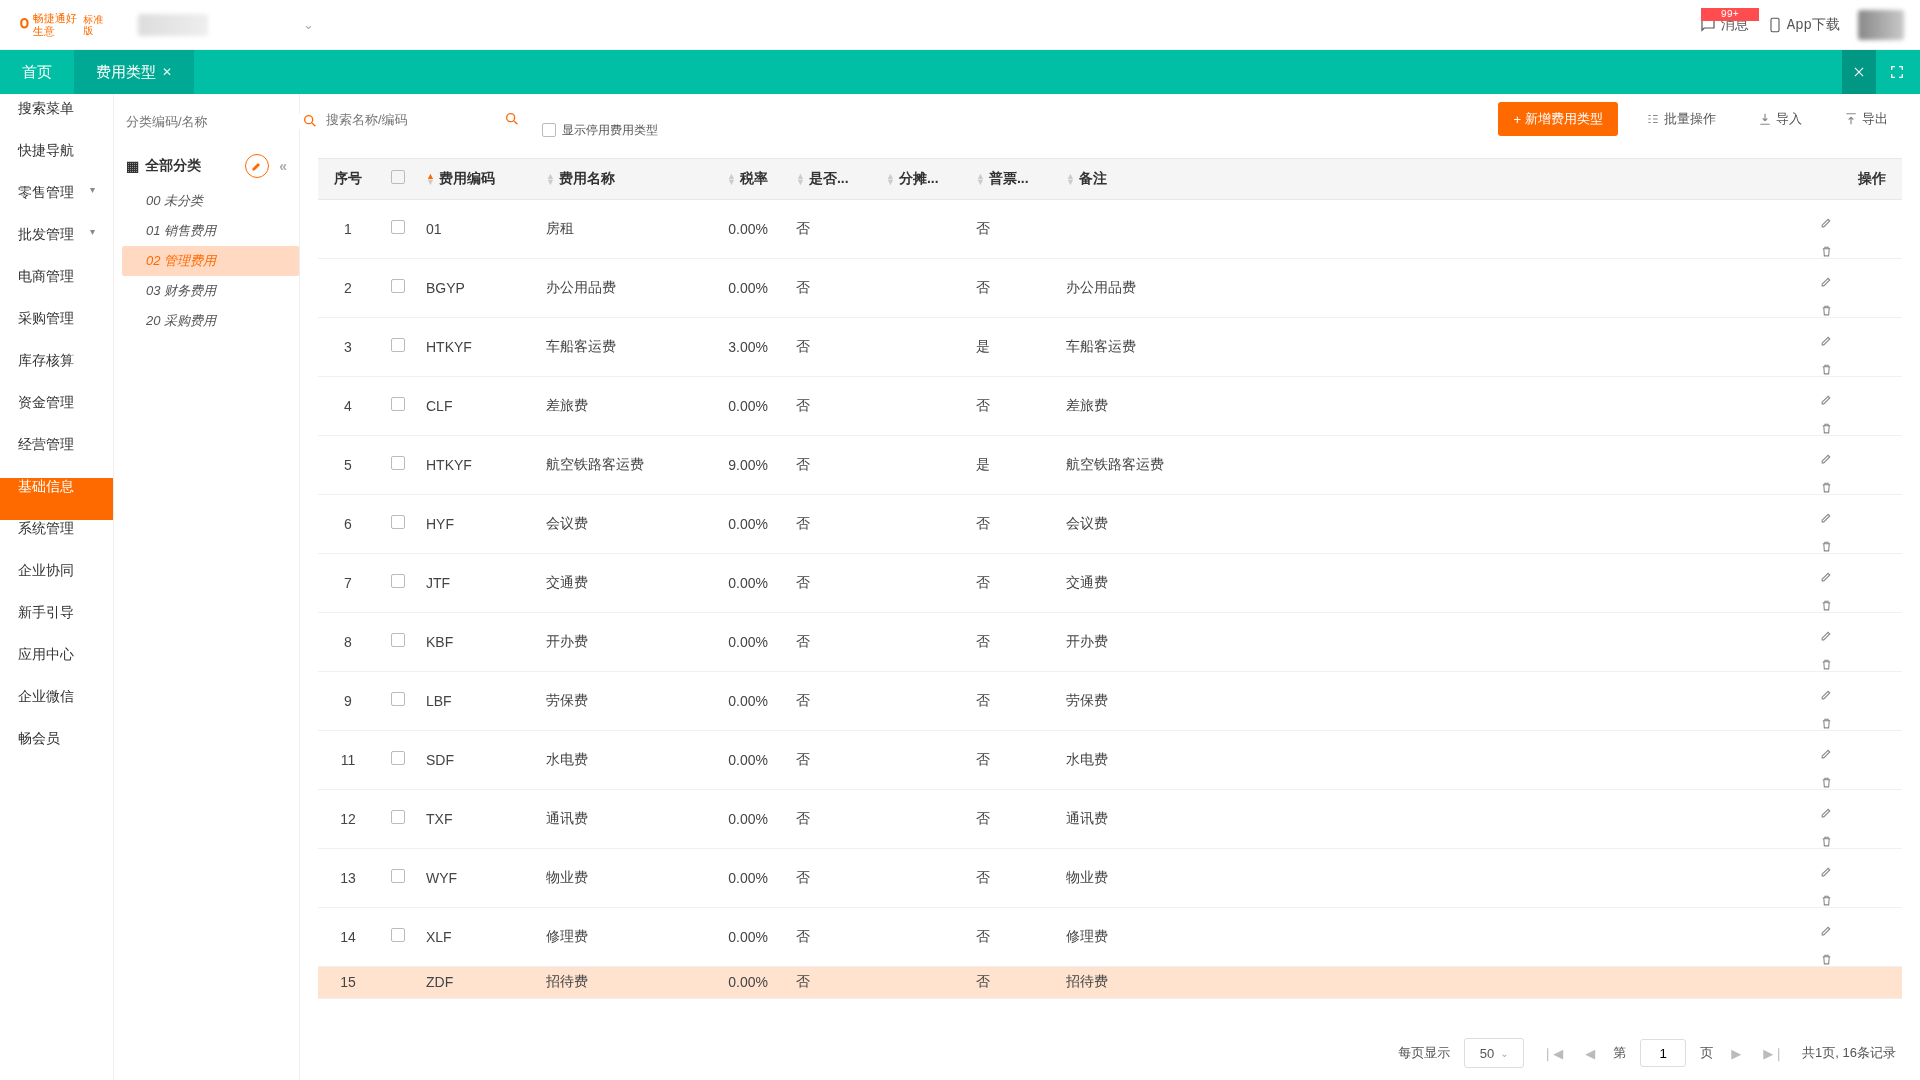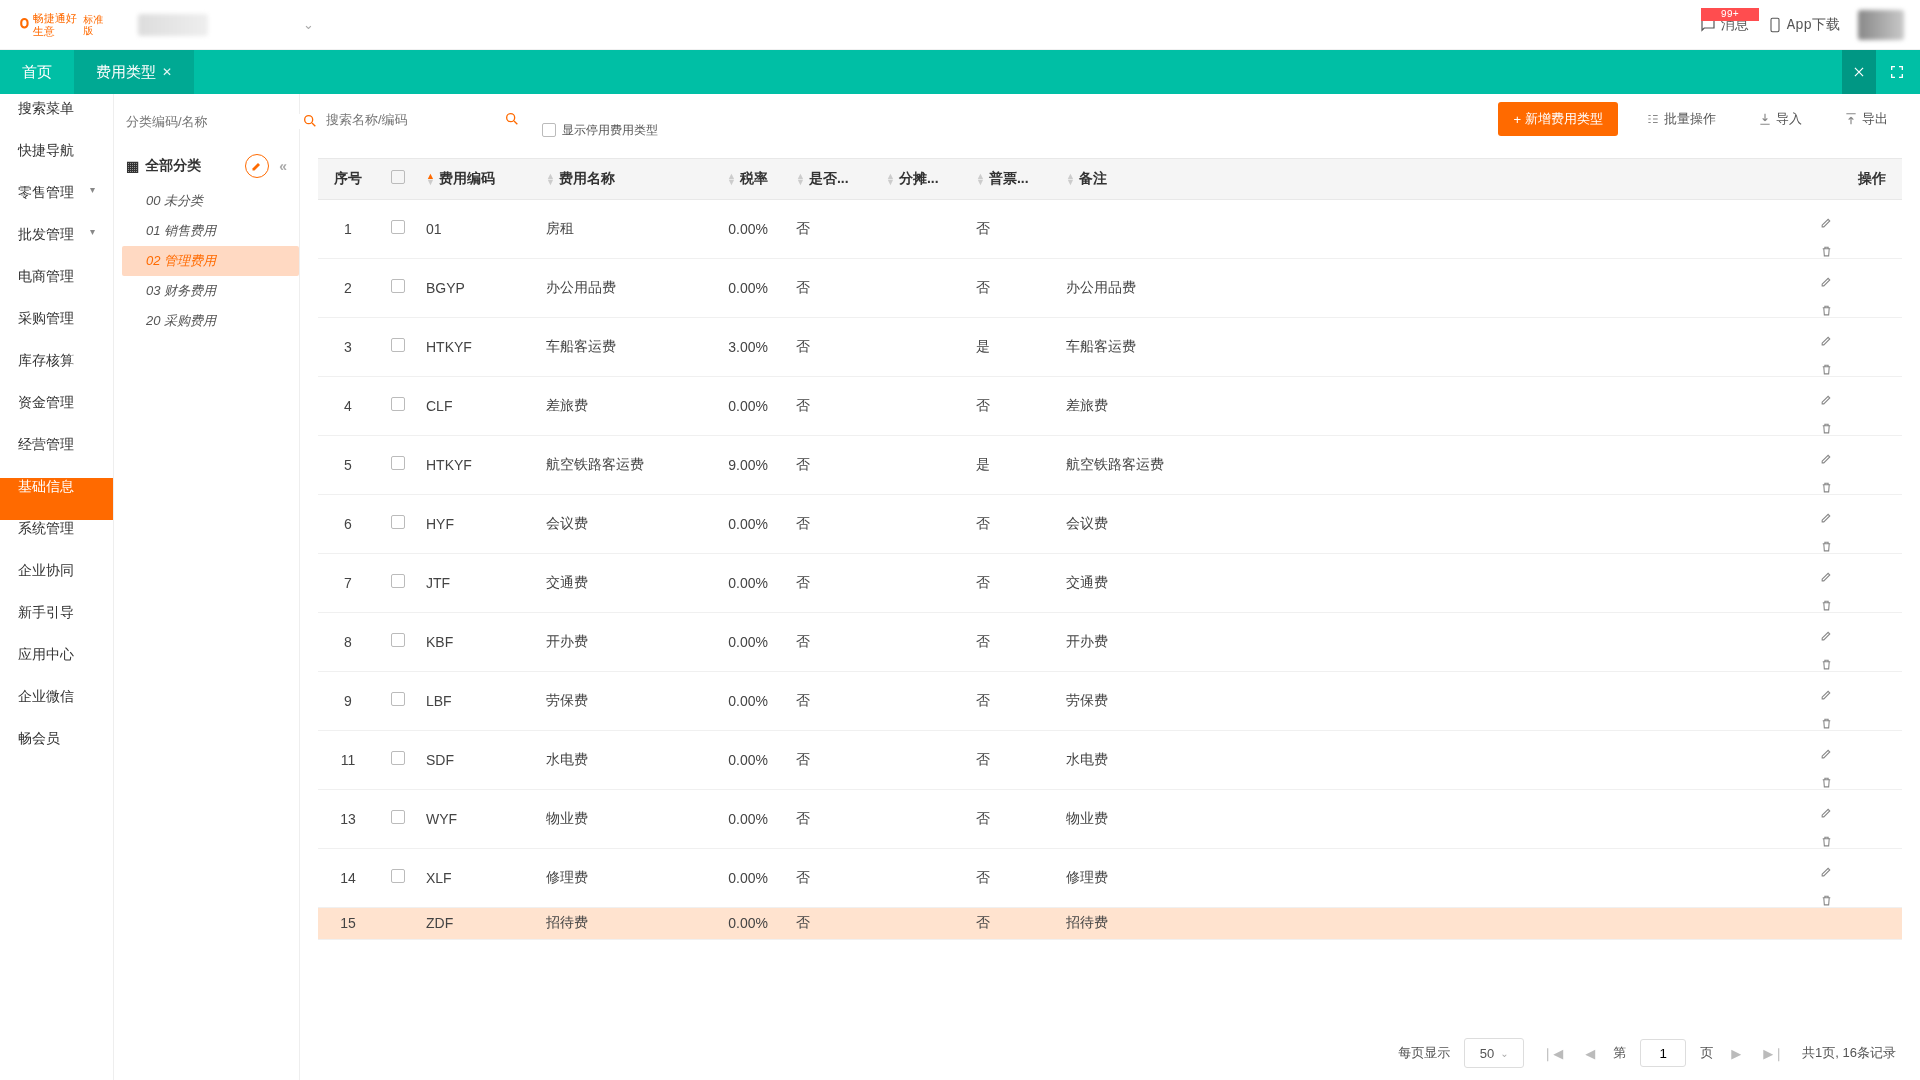--- a/index.html
+++ b/index.html
@@ -459,20 +459,36 @@
               <td class="col-share"></td>
               <td class="col-pp">否</td>
               <td class="col-note">水电费</td>
               <td class="col-ops"><span class="op-ico"><svg width="13" height="13" viewBox="0 0 24 24">
                     <path fill="none" stroke="#888" stroke-width="2" d="M4 17l11-11 3 3L7 20H4v-3z"></path>
                   </svg></span><span class="op-ico"><svg width="13" height="13" viewBox="0 0 24 24">
                     <path fill="none" stroke="#888" stroke-width="2" d="M5 7h14M9 7V4h6v3M7 7l1 13h8l1-13"></path>
                   </svg></span></td>
             </tr>
             <tr>
+              <td class="col-seq">12</td>
+              <td class="col-chk"><span class="chk"></span></td>
+              <td class="col-code">TXF</td>
+              <td class="col-name">通讯费</td>
+              <td class="col-rate">0.00%</td>
+              <td class="col-bool">否</td>
+              <td class="col-share"></td>
+              <td class="col-pp">否</td>
+              <td class="col-note">通讯费</td>
+              <td class="col-ops"><span class="op-ico"><svg width="13" height="13" viewBox="0 0 24 24">
+                    <path fill="none" stroke="#888" stroke-width="2" d="M4 17l11-11 3 3L7 20H4v-3z"></path>
+                  </svg></span><span class="op-ico"><svg width="13" height="13" viewBox="0 0 24 24">
+                    <path fill="none" stroke="#888" stroke-width="2" d="M5 7h14M9 7V4h6v3M7 7l1 13h8l1-13"></path>
+                  </svg></span></td>
+            </tr>
+            <tr>
               <td class="col-seq">13</td>
               <td class="col-chk"><span class="chk"></span></td>
               <td class="col-code">WYF</td>
               <td class="col-name">物业费</td>
               <td class="col-rate">0.00%</td>
               <td class="col-bool">否</td>
               <td class="col-share"></td>
               <td class="col-pp">否</td>
               <td class="col-note">物业费</td>
               <td class="col-ops"><span class="op-ico"><svg width="13" height="13" viewBox="0 0 24 24">

